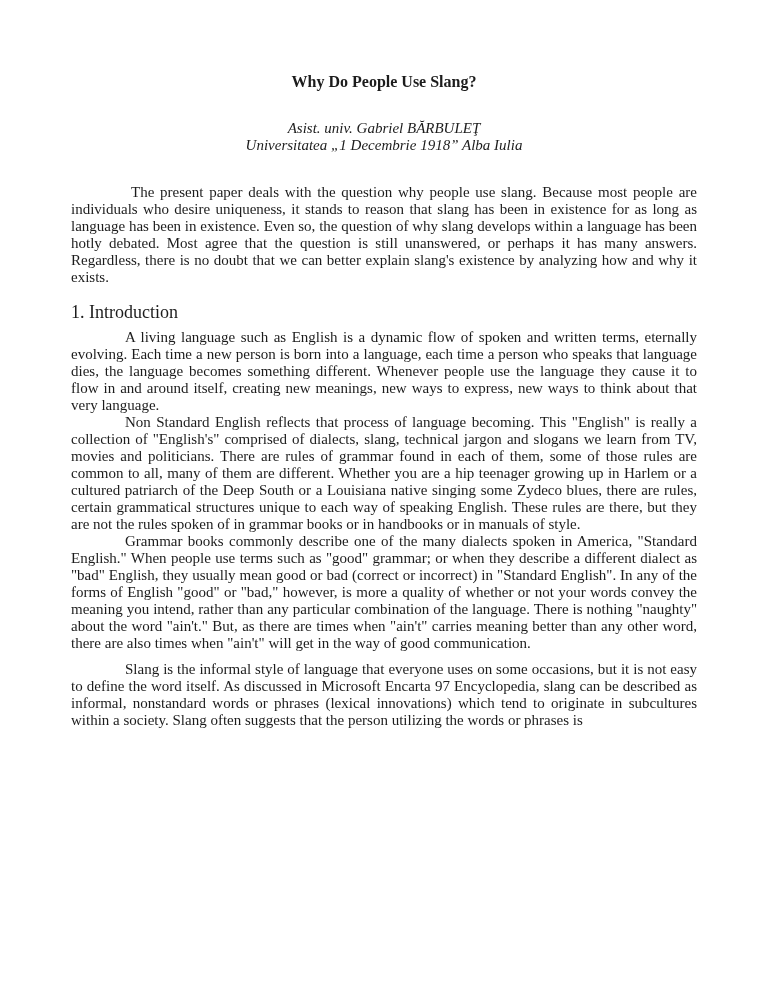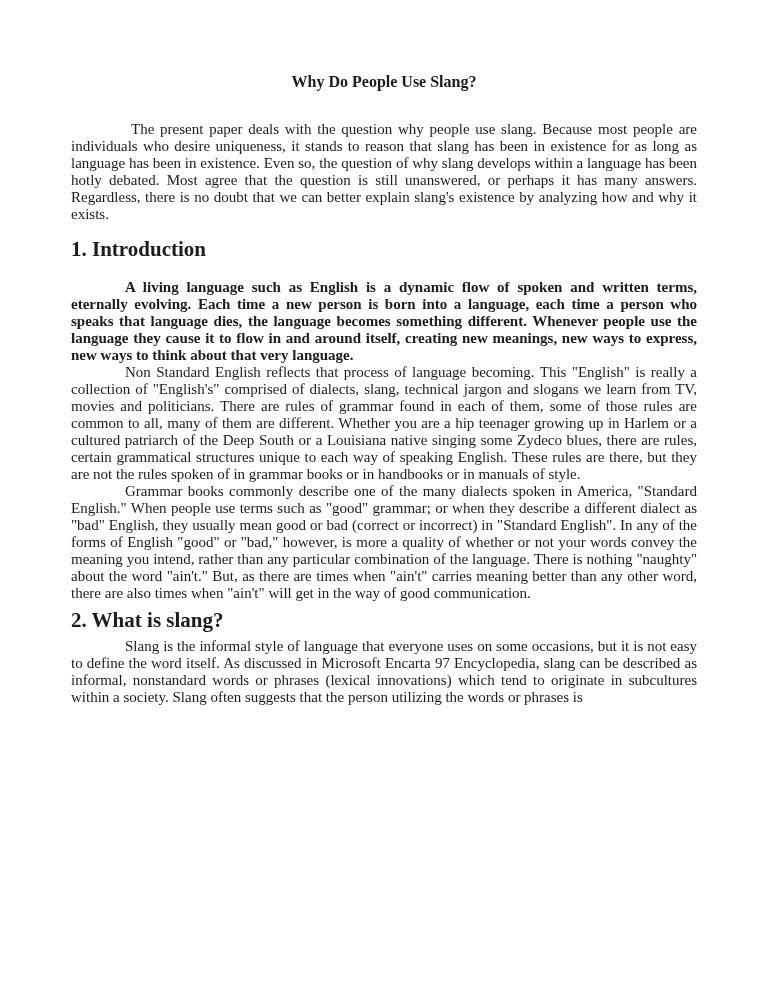--- a/index.html
+++ b/index.html
@@ -29,49 +29,52 @@
     margin-top: 29px;
     text-align: center;
     font-style: italic;
   }
   .abstract {
     margin-top: 30px;
     text-align: justify;
     text-indent: 60px;
   }
   .section-heading {
-    font-size: 21px;
-    font-weight: bold;
+    font-size: 18px;
+    font-weight: normal;
     line-height: 17px;
   }
   .heading-1 { margin-top: 18px; }
   .heading-2 { margin-top: 10px; }
   p.body-para {
     text-align: justify;
     text-indent: 54px;
   }
-  .para-first { margin-top: 21px; font-weight: bold; }
+  .para-first { margin-top: 8px; }
   .para-sec2 { margin-top: 9px; }
   .underline { }
 </style>
 </head>
 <body>
 
 <div class="page">
 
   <div class="paper-title">Why Do People Use Slang?</div>
 
+  <div class="author-block">
+    <div>Asist. univ. Gabriel BĂRBULEŢ</div>
+    <div>Universitatea „1 Decembrie 1918” Alba Iulia</div>
+  </div>
 
   <p class="abstract">The present paper deals with the question why people use slang. Because most people are individuals who desire uniqueness, it stands to reason that slang has been in existence for as long as language has been in existence.  Even so, the question of why slang develops within a language has been hotly debated.  Most agree that the question is still unanswered, or perhaps it has many answers.  Regardless, there is no doubt that we can better explain slang's existence by analyzing how and why it exists.</p>
 
   <div class="section-heading heading-1">1. Introduction</div>
 
   <p class="body-para para-first">A living language such as English is a dynamic flow of spoken and written terms, eternally evolving. Each time a new person is born into a language, each time a person who speaks that language dies, the language becomes something different. Whenever people use the language they cause it to flow in and around itself, creating new meanings, new ways to express, new ways to think about that very language.</p>
 
   <p class="body-para">Non Standard English reflects that process of language becoming. This "English" is really a collection of "English's" comprised of dialects, slang, technical jargon and slogans we learn from TV, movies and politicians. There are rules of grammar found in each of them, some of those rules are common to all, many of them are different. Whether you are a hip teenager growing up in Harlem or a cultured patriarch of the Deep South or a Louisiana native singing some Zydeco blues, there are rules, certain grammatical structures unique to each way of speaking English. These rules are there, but they are not the rules spoken of in grammar books or in handbooks or in manuals of style.</p>
 
   <p class="body-para">Grammar books commonly describe one of the many dialects spoken in America, "Standard English." When people use terms such as "good" grammar; or when they describe a different dialect as "bad" English, they usually mean good or bad (correct or incorrect) in "Standard English". In any of the forms of English "good" or "bad," however, is more a quality of whether or not your words convey the meaning you intend, rather than any particular combination of the language. There is nothing "naughty" about the word "ain't." But, as there are times when "ain't" carries meaning better than any other word, there are also times when "ain't" will get in the way of good communication.</p>
 
-  <div class="section-heading heading-2">2. What is slang?</div>
 
   <p class="body-para para-sec2"><span>Slang is the informal style of language that everyone uses on some occasions, but it is not easy to define the word itself. As discussed in </span><span class="underline">Microsoft Encarta 97 Encyclopedia</span><span>, slang can be described as informal, nonstandard words or phrases (lexical innovations) which tend to originate in subcultures within a society.  Slang often suggests that the person utilizing the words or phrases is</span></p>
 
 </div>
 
 </body></html>

